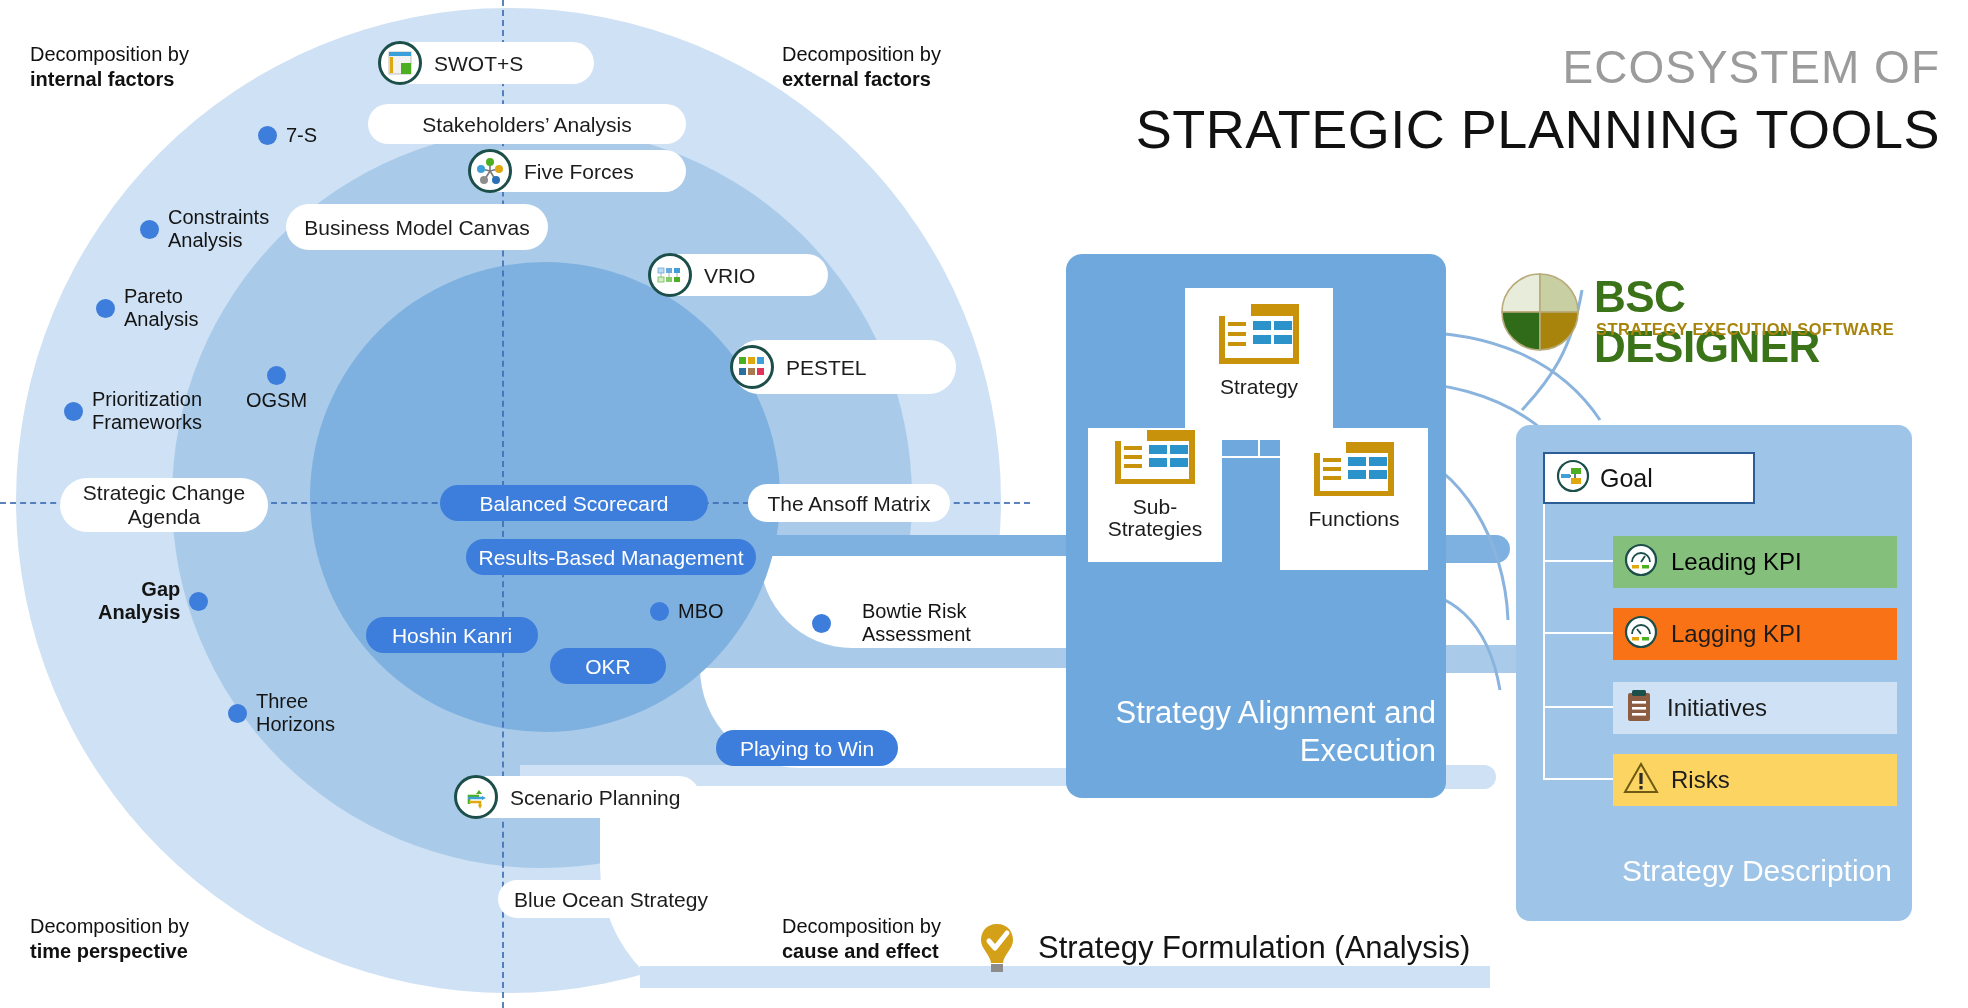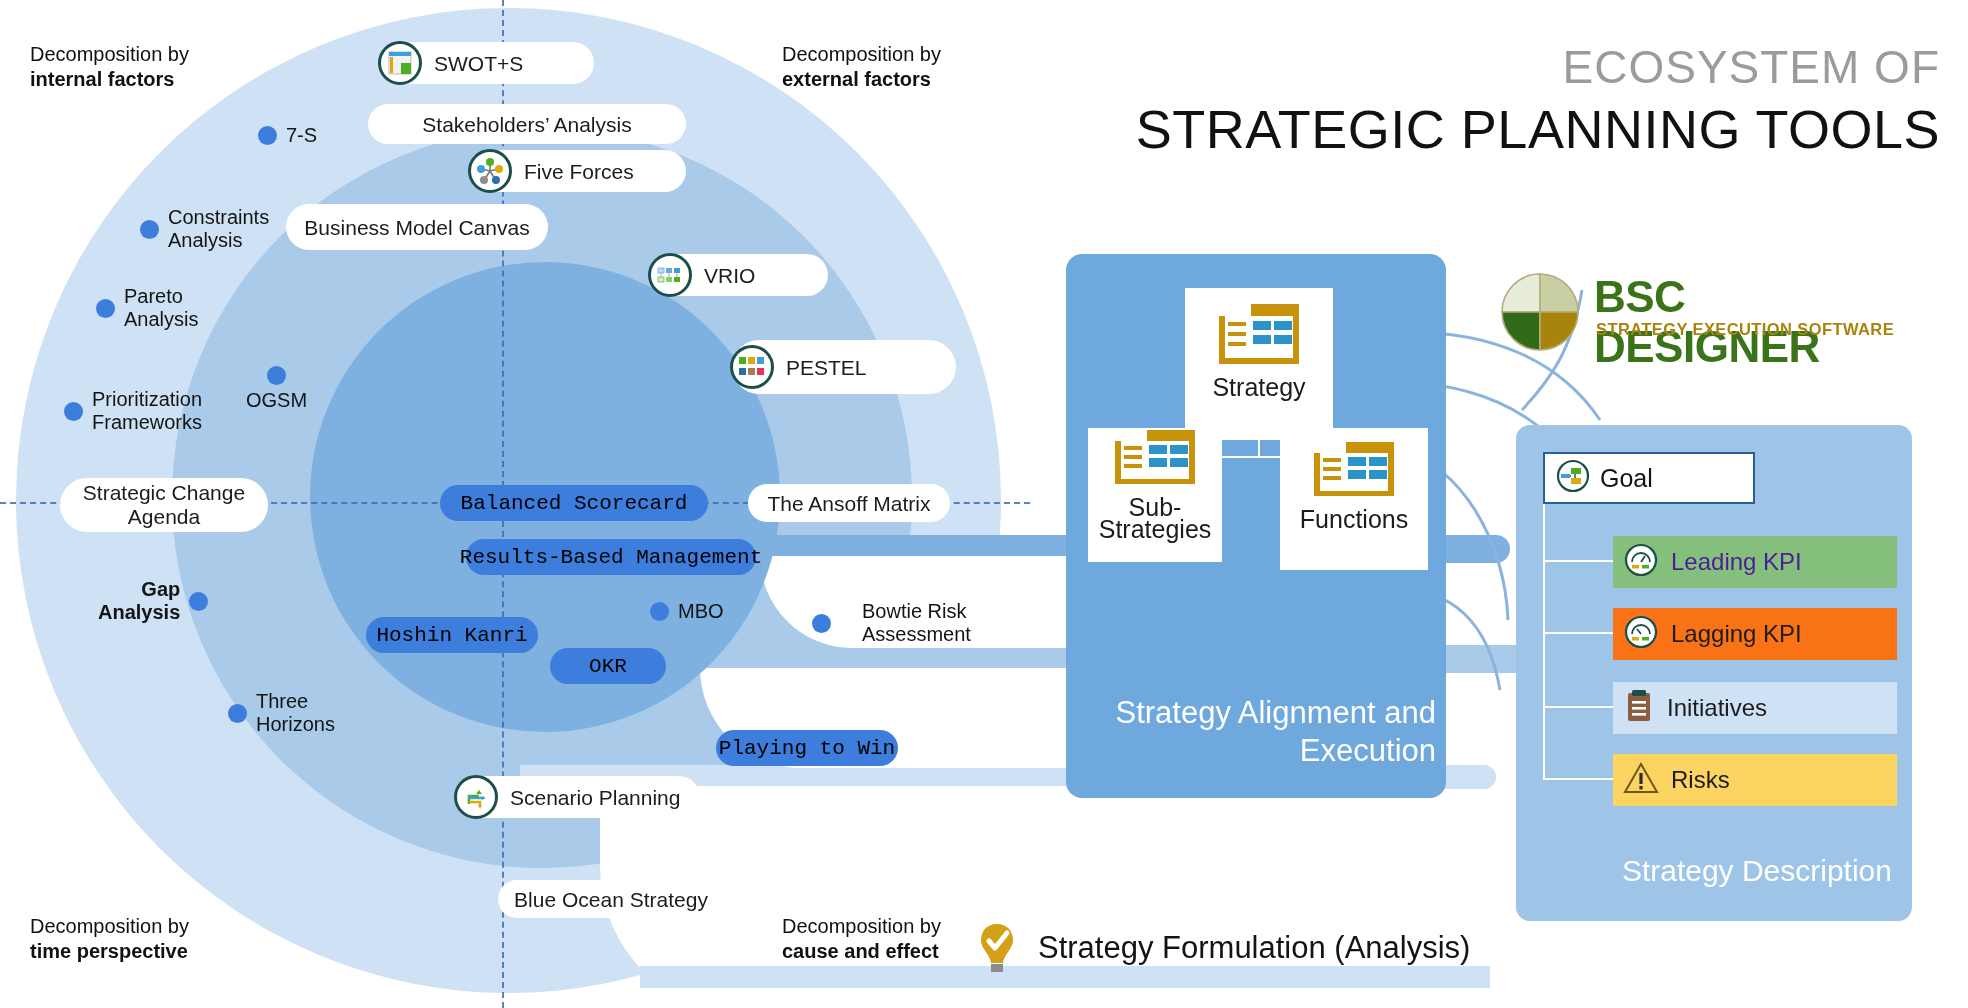--- a/index.html
+++ b/index.html
@@ -36,21 +36,21 @@
           border-left:2px dashed #3f6fb5;opacity:.85;}
 
   
   .quad{position:absolute;font-size:20px;line-height:25px;color:#111;}
   .quad b{font-weight:bold;}
 
   
   .pill{position:absolute;display:flex;align-items:center;border-radius:999px;
         box-sizing:border-box;white-space:nowrap;}
   .pill-white{background:#fff;color:#1c1c1c;}
-  .pill-blue{background:#3d7ddb;color:#000000;font-family:Liberation Mono, monospace;}
+  .pill-blue{background:#3d7ddb;color:#ffffff;}
   .pill .txt{font-size:21px;line-height:1;}
   .pill.has-icon{padding-left:54px;}
   .pill.plain{justify-content:center;}
 
   
   .disc{position:absolute;left:-2px;top:50%;transform:translateY(-50%);
         width:44px;height:44px;border-radius:50%;background:#fff;
         border:3px solid #1d4f4a;box-sizing:border-box;
         display:flex;align-items:center;justify-content:center;overflow:hidden;}
   .disc svg{display:block;}
@@ -69,21 +69,21 @@
               color:#111;font-weight:400;}
 
   
   #align-panel{position:absolute;left:1066px;top:254px;width:380px;height:544px;
                background:#6fa8dc;border-radius:16px;}
   .wcard{position:absolute;background:#fff;display:flex;flex-direction:column;
          align-items:center;justify-content:flex-start;}
   #card-strategy{left:1185px;top:288px;width:148px;height:138px;padding-top:14px;}
   #card-sub{left:1088px;top:428px;width:134px;height:134px;}
   #card-func{left:1280px;top:428px;width:148px;height:130px;padding-top:12px;}
-  .wcard .cap{font-size:25px;line-height:22px;color:#1c1c1c;text-align:center;margin-top:6px;}
+  .wcard .cap{font-size:21px;line-height:22px;color:#1c1c1c;text-align:center;margin-top:6px;}
   #align-caption{position:absolute;left:1086px;top:694px;width:350px;text-align:right;
                  font-size:31px;line-height:38px;color:#fff;}
 
   
   .cline{position:absolute;background:#fff;}
 
   
   #bsc-logo{position:absolute;left:1498px;top:276px;width:420px;height:72px;text-decoration:underline;}
   #bsc-name{position:absolute;left:96px;top:-4px;font-size:44px;font-weight:bold;
             letter-spacing:-.5px;color:#3b7318;}
@@ -414,21 +414,21 @@
       <circle cx="18" cy="18" r="15" fill="#fff" stroke="#1d4f4a" stroke-width="2.2"></circle>
       <rect x="6" y="16" width="9" height="4" fill="#3f9fd8"></rect>
       <rect x="16" y="10" width="10" height="6" fill="#4caf21"></rect>
       <rect x="16" y="20" width="10" height="6" fill="#e0a80f"></rect>
       <path d="M15 18 H16 M20 16 V20" stroke="#1d4f4a" stroke-width="1.4" fill="none"></path>
     </svg>
   </span>
   <span class="lbl">Goal</span>
 </div>
 
-<div class="krow" style="top:536px;background:#84c07c;color:#4c1d95;">
+<div class="krow" style="top:536px;background:#84c07c;color:#000000;">
   <span>
     <svg width="36" height="36" viewBox="0 0 36 36">
       <circle cx="18" cy="18" r="15" fill="#fff" stroke="#1d4f4a" stroke-width="2.2"></circle>
       <path d="M9 20 A9 9 0 0 1 27 20" fill="none" stroke="#1d4f4a" stroke-width="1.8"></path>
       <line x1="18" y1="20" x2="22" y2="14" stroke="#1d4f4a" stroke-width="1.8"></line>
       <rect x="9" y="23" width="7" height="3.5" fill="#e0a80f"></rect>
       <rect x="19" y="23" width="7" height="3.5" fill="#4caf21"></rect>
     </svg>
   </span>
   <span class="lbl">Leading KPI</span>

